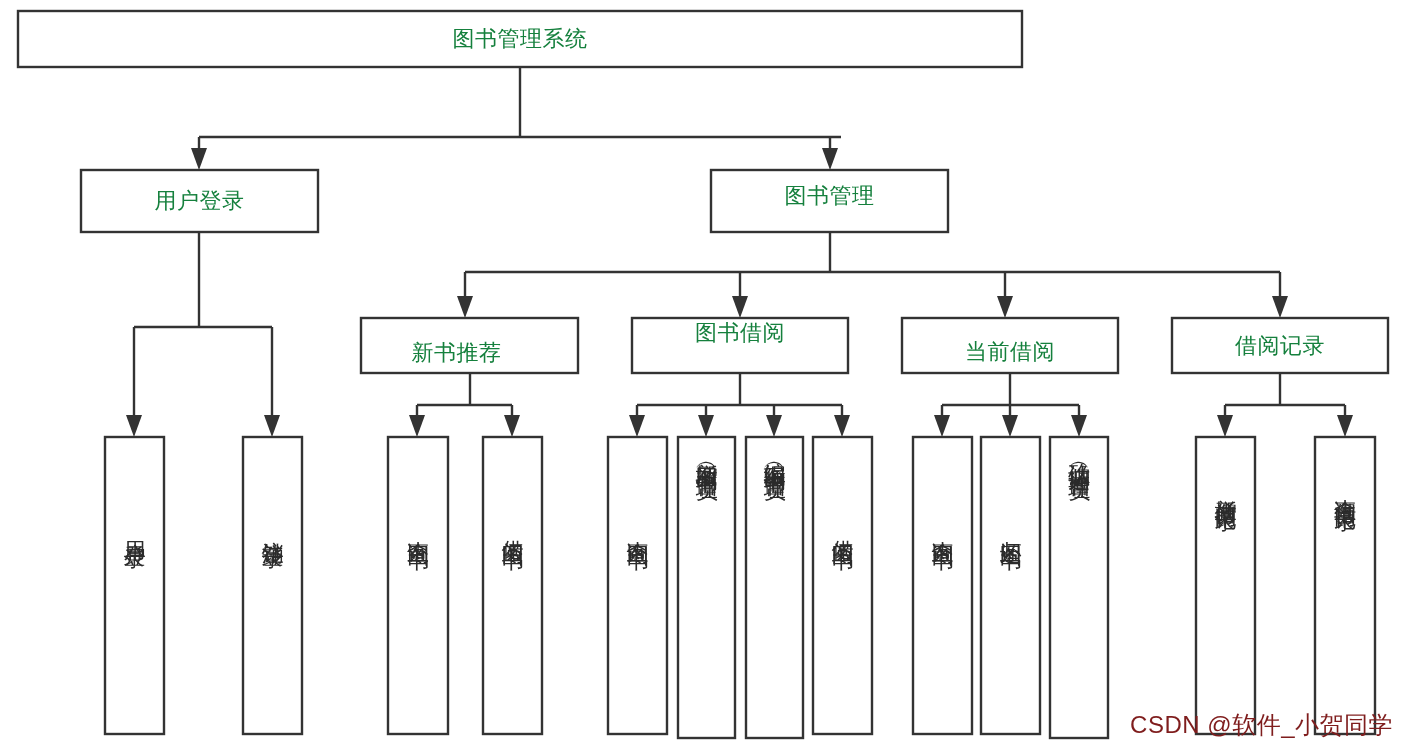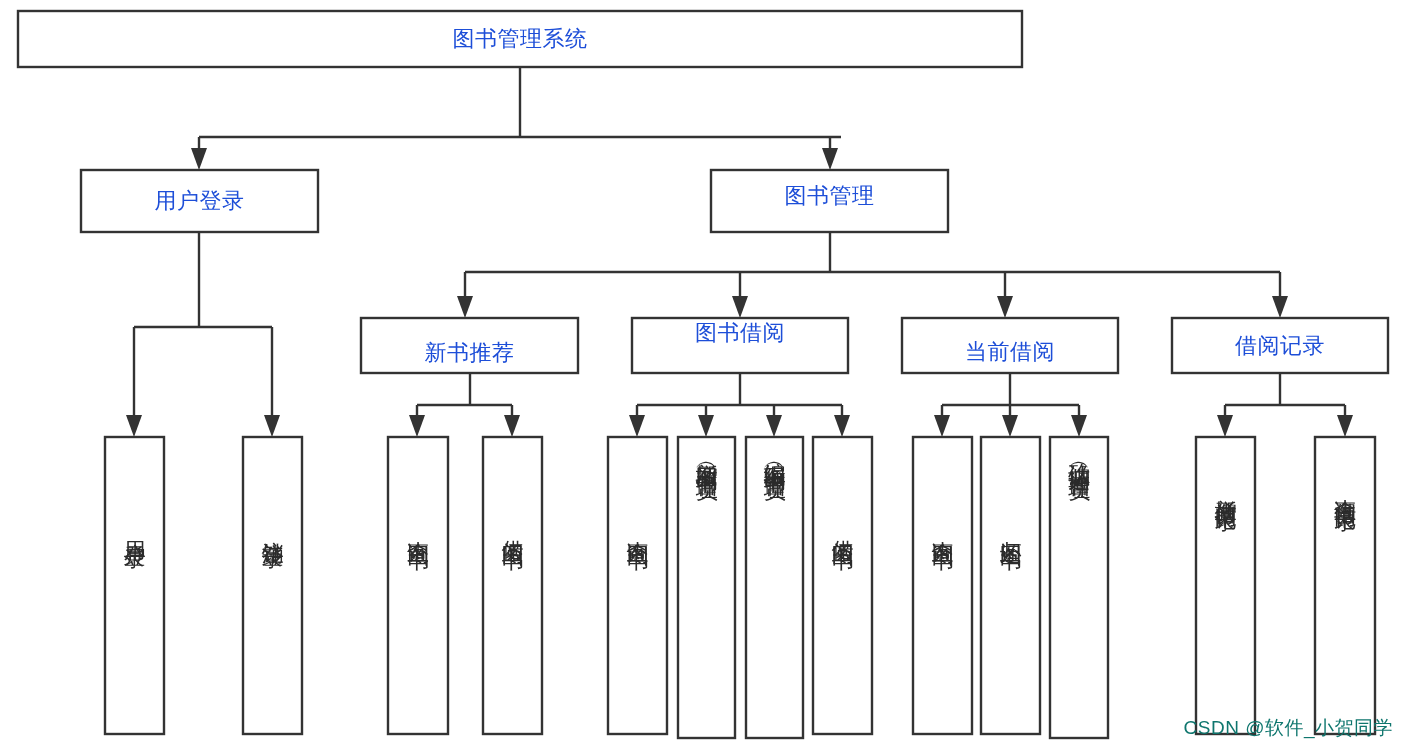--- a/index.html
+++ b/index.html
@@ -62,31 +62,31 @@
   .htext-wrap {
     position: absolute;
     display: flex;
     align-items: center;
     justify-content: center;
     pointer-events: none;
   }
   .htext {
     font-family: Liberation Sans, sans-serif;
     font-size: 22px;
-    color: #1d4ed8;
+    color: #15803d;
     white-space: nowrap;
     letter-spacing: 0.5px;
   }
   #watermark {
     position: absolute;
     right: 12px;
     bottom: 6px;
     font-family: "Liberation Sans", "DejaVu Sans", sans-serif;
-    font-size: 19px;
-    color: #0f766e;
+    font-size: 24px;
+    color: #7f1d1d;
     letter-spacing: 0.5px;
     white-space: nowrap;
   }
 </style>
 </head>
 <body>
 
 <div id="diagram-root">
 
   <svg id="flowchart" viewBox="0 0 1405 747">
@@ -195,21 +195,21 @@
   </div>
 
   <div class="htext-wrap" style="left:81px; top:170px; width:237px; height:62px;">
     <span class="htext">用户登录</span>
   </div>
 
   <div class="htext-wrap" style="left:711px; top:170px; width:237px; height:52px;">
     <span class="htext">图书管理</span>
   </div>
 
-  <div class="htext-wrap" style="left:361px; top:318px; width:217px; height:69px;justify-content:center;">
+  <div class="htext-wrap" style="left:348px; top:318px; width:217px; height:69px;justify-content:center;">
     <span class="htext">新书推荐</span>
   </div>
 
   <div class="htext-wrap" style="left:632px; top:305px; width:216px; height:55px;">
     <span class="htext">图书借阅</span>
   </div>
 
   <div class="htext-wrap" style="left:902px; top:318px; width:216px; height:67px;">
     <span class="htext">当前借阅</span>
   </div>

